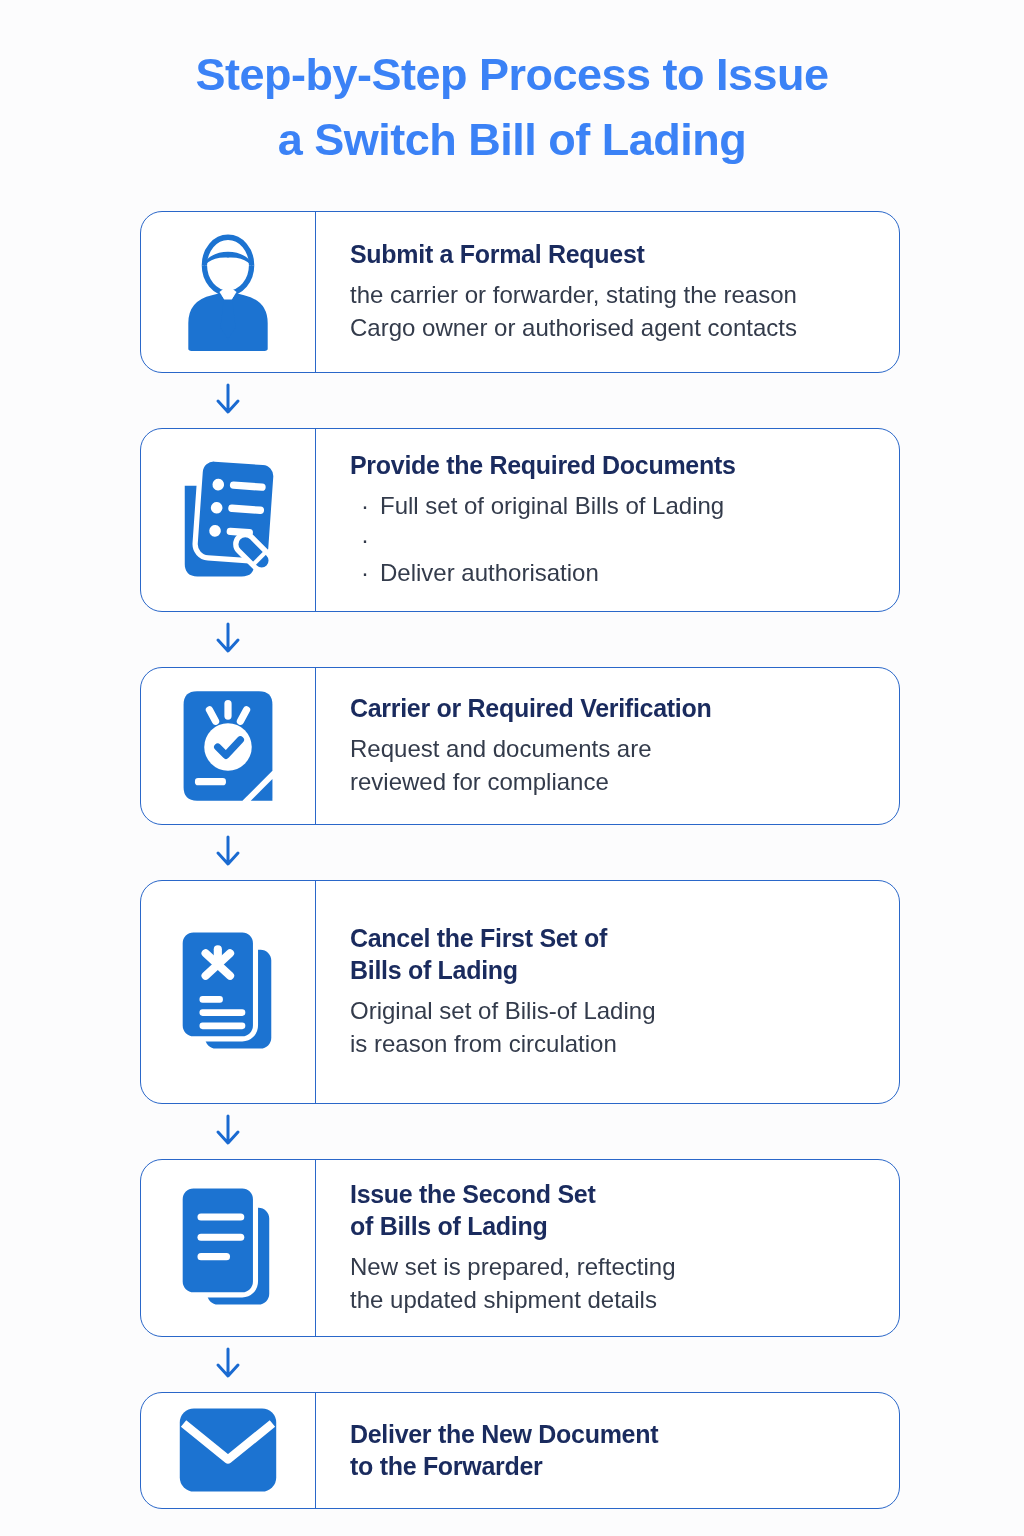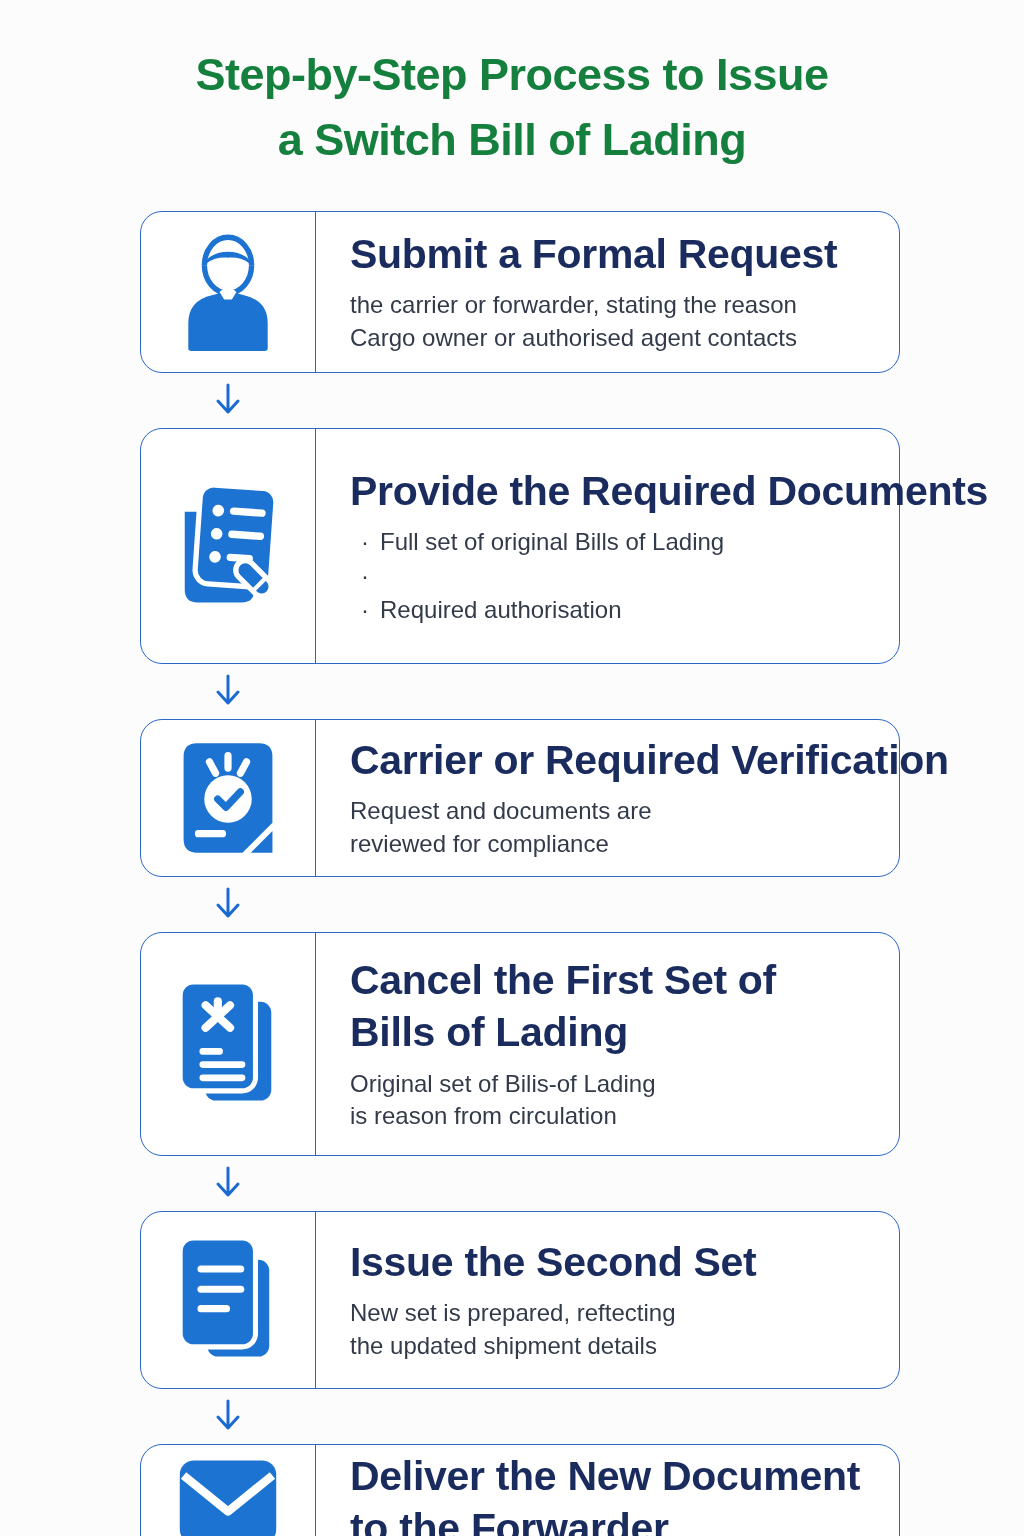--- a/index.html
+++ b/index.html
@@ -6,21 +6,21 @@
   html, body { background: #f4f5f7; }
   body {
     width: 1024px; height: 1536px;
     font-family: "Liberation Sans", sans-serif;
     background: #fcfcfd;
     overflow: hidden;
   }
   .page-title {
     margin-top: 42px;
     text-align: center;
-    color: #15803d;
+    color: #3b82f6;
     font-size: 45px;
     font-weight: bold;
     line-height: 1.45;
     letter-spacing: -0.5px;
   }
   .flow {
     width: 760px;
     margin: 38px 0 0 140px;
   }
   .card {
@@ -40,21 +40,21 @@
   .text-col {
     flex: 1 1 auto;
     display: flex;
     flex-direction: column;
     justify-content: center;
     padding-left: 34px;
     overflow: visible;
   }
   .card-title {
     color: #1a2b5e;
-    font-size: 41px;
+    font-size: 25px;
     font-weight: bold;
     line-height: 1.28;
     letter-spacing: -0.3px;
     white-space: nowrap;
   }
   .card-body {
     margin-top: 9px;
     color: #333b4b;
     font-size: 24px;
     line-height: 1.37;
@@ -110,21 +110,21 @@
       </div>
     </div>
   </div>
 
   <div class="arrow-row">
     <svg width="40" height="36" viewBox="0 0 40 36">
       <path d="M20,3 V27 M10,19 L20,30 L30,19" fill="none" stroke="#1a6ad1" stroke-width="3" stroke-linecap="round" stroke-linejoin="round"></path>
     </svg>
   </div>
 
-  <div class="card" style="height:236px">
+  <div class="card" style="height:184px">
     <div class="icon-col">
       <svg width="116" height="132" viewBox="0 0 110 125">
         <path d="M14,30 h54 q12,0 12,12 v62 q0,12 -12,12 H26 q-12,0 -12,-12 Z" fill="#1c73d1"></path>
         <g transform="rotate(4 60 55)">
           <rect x="26" y="6" width="72" height="94" rx="13" fill="#1c73d1" stroke="#ffffff" stroke-width="5"></rect>
           <circle cx="44" cy="30" r="5.5" fill="#ffffff"></circle>
           <rect x="55" y="26" width="34" height="7" rx="3.5" fill="#ffffff"></rect>
           <circle cx="44" cy="52" r="5.5" fill="#ffffff"></circle>
           <rect x="55" y="48" width="34" height="7" rx="3.5" fill="#ffffff"></rect>
           <circle cx="44" cy="74" r="5.5" fill="#ffffff"></circle>
@@ -141,21 +141,21 @@
       <div class="bullet-list">
         <div class="bullet-row">
           <span class="bullet-dot">·</span>
           <span>Full set of original Bills of Lading</span>
         </div>
         <div class="bullet-row">
           <span class="bullet-dot">·</span>
         </div>
         <div class="bullet-row">
           <span class="bullet-dot">·</span>
-          <span>Required authorisation</span>
+          <span>Deliver authorisation</span>
         </div>
       </div>
     </div>
   </div>
 
   <div class="arrow-row">
     <svg width="40" height="36" viewBox="0 0 40 36">
       <path d="M20,3 V27 M10,19 L20,30 L30,19" fill="none" stroke="#1a6ad1" stroke-width="3" stroke-linecap="round" stroke-linejoin="round"></path>
     </svg>
   </div>
@@ -227,20 +227,21 @@
         <rect x="32" y="24" width="66" height="100" rx="13" fill="#1c73d1" stroke="#ffffff" stroke-width="5"></rect>
         <rect x="8" y="5" width="74" height="107" rx="13" fill="#1c73d1" stroke="#ffffff" stroke-width="5"></rect>
         <rect x="25" y="32" width="46" height="7" rx="3.5" fill="#ffffff"></rect>
         <rect x="25" y="52" width="46" height="7" rx="3.5" fill="#ffffff"></rect>
         <rect x="25" y="71" width="32" height="7" rx="3.5" fill="#ffffff"></rect>
       </svg>
     </div>
     <div class="text-col">
       <div class="card-title">
         <div>Issue the Second Set</div>
+        <div>of Bills of Lading</div>
       </div>
       <div class="card-body">
         <div>New set is prepared, reftecting</div>
         <div>the updated shipment details</div>
       </div>
     </div>
   </div>
 
   <div class="arrow-row">
     <svg width="40" height="36" viewBox="0 0 40 36">

